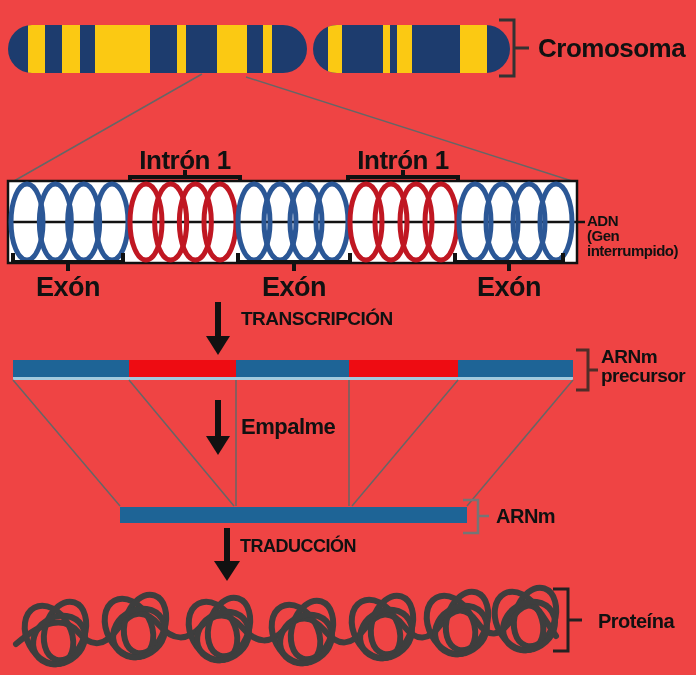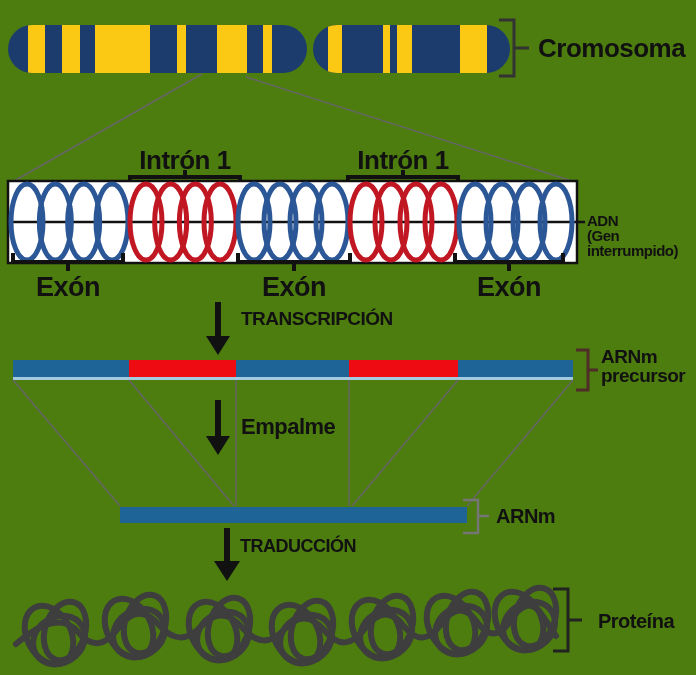--- a/index.html
+++ b/index.html
@@ -1,16 +1,16 @@
 <!DOCTYPE html>
 <html><head>
 <meta charset="utf-8">
 <style>
   html,body{margin:0;padding:0;background:#ffffff;}
-  .stage{position:relative;width:696px;height:675px;background:#4d7c0f;overflow:hidden;
+  .stage{position:relative;width:696px;height:675px;background:#ef4444;overflow:hidden;
          font-family:"Liberation Sans", sans-serif;}
   svg text{font-family:"Liberation Sans", sans-serif;font-weight:bold;fill:#111;letter-spacing:-0.5px;}
 </style>
 </head>
 <body>
 
 <div class="stage">
 <svg width="696" height="675" viewBox="0 0 696 675">
 
   <g id="g-chromosome">

